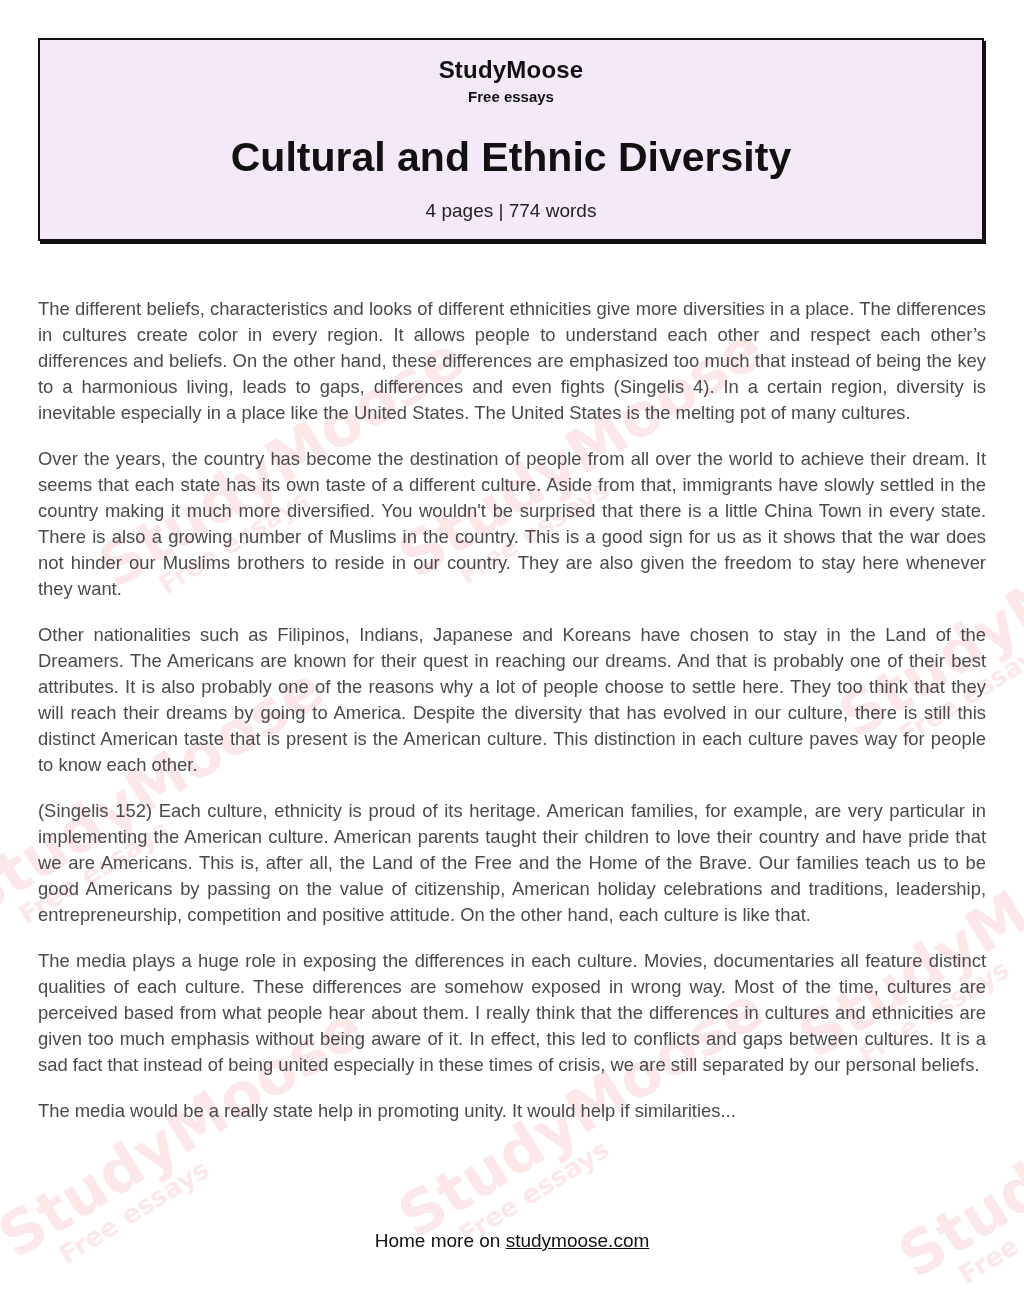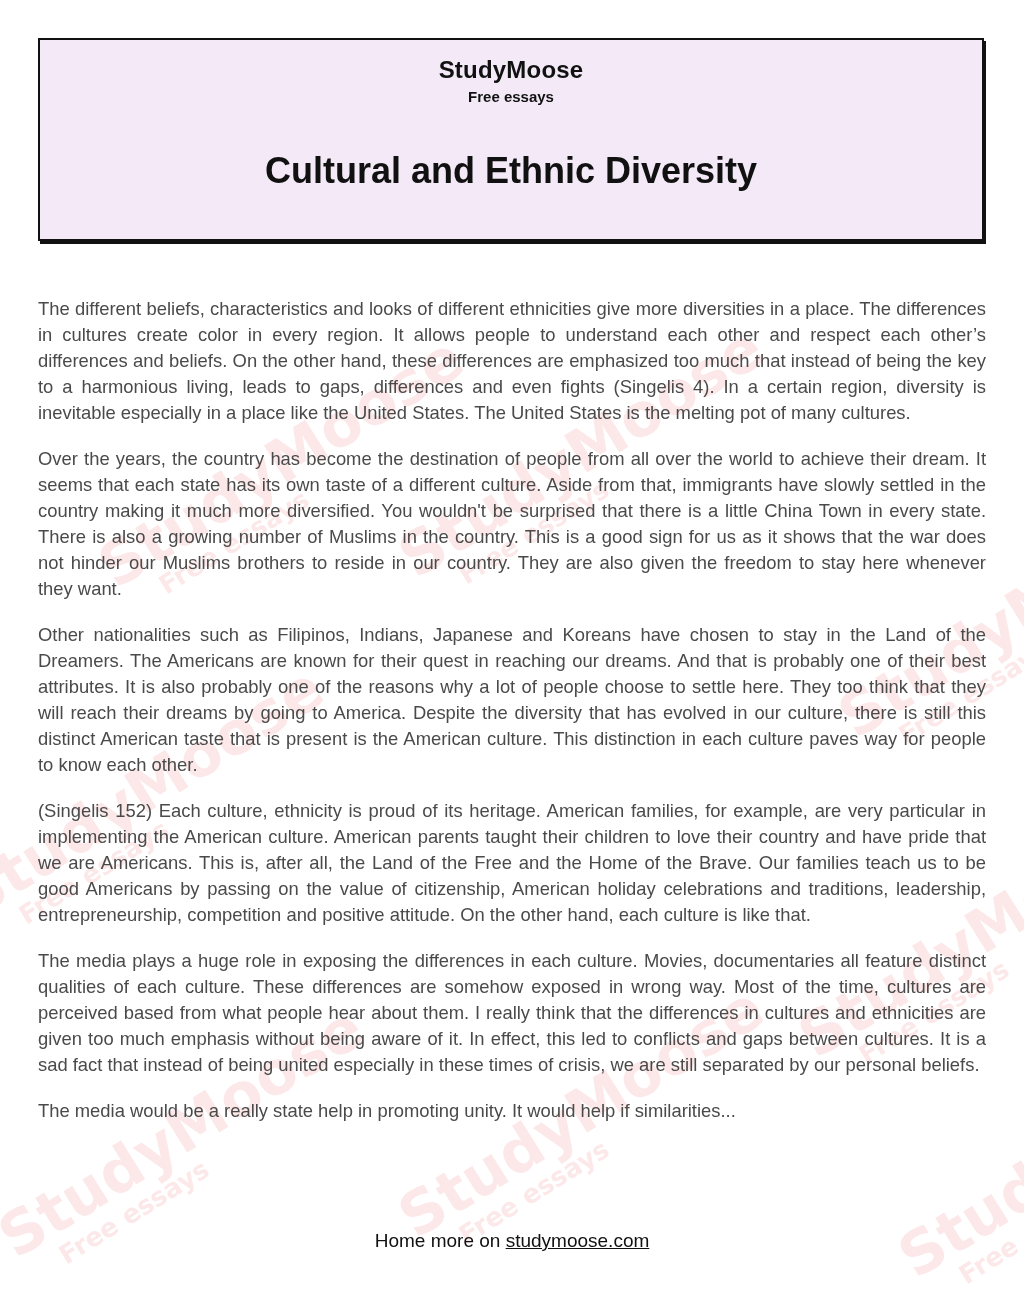--- a/index.html
+++ b/index.html
@@ -61,23 +61,23 @@
       right: 0;
       font-weight: bold;
       font-size: 15px;
       color: #111;
     }
     .title {
       position: absolute;
       top: 94px;
       left: 0;
       right: 0;
-      margin: 16px;
+      margin: 0;
       font-weight: bold;
-      font-size: 36px;
+      font-size: 41px;
       color: #111;
     }
     .meta {
       position: absolute;
       top: 160px;
       left: 0;
       right: 0;
       font-size: 19px;
       color: #222;
     }
@@ -150,20 +150,21 @@
   <div class="wm" style="left:880px; top:1120px;">
     <span class="big">StudyMoose</span>
       <span class="small">Free essays</span>
   </div>
 </div>
 
 <header class="header-box">
   <div class="brand">StudyMoose</div>
   <div class="tagline">Free essays</div>
   <h1 class="title">Cultural and Ethnic Diversity</h1>
+  <div class="meta">4 pages | 774 words</div>
 </header>
 
 <main class="content">
   <p>The different beliefs, characteristics and looks of different ethnicities give more diversities in a place. The differences in cultures create color in every region. It allows people to understand each other and respect each other’s differences and beliefs. On the other hand, these differences are emphasized too much that instead of being the key to a harmonious living, leads to gaps, differences and even fights (Singelis 4). In a certain region, diversity is inevitable especially in a place like the United States. The United States is the melting pot of many cultures.</p>
   <p>Over the years, the country has become the destination of people from all over the world to achieve their dream. It seems that each state has its own taste of a different culture. Aside from that, immigrants have slowly settled in the country making it much more diversified. You wouldn't be surprised that there is a little China Town in every state. There is also a growing number of Muslims in the country. This is a good sign for us as it shows that the war does not hinder our Muslims brothers to reside in our country. They are also given the freedom to stay here whenever they want.</p>
   <p>Other nationalities such as Filipinos, Indians, Japanese and Koreans have chosen to stay in the Land of the Dreamers. The Americans are known for their quest in reaching our dreams. And that is probably one of their best attributes. It is also probably one of the reasons why a lot of people choose to settle here. They too think that they will reach their dreams by going to America. Despite the diversity that has evolved in our culture, there is still this distinct American taste that is present is the American culture. This distinction in each culture paves way for people to know each other.</p>
   <p>(Singelis 152) Each culture, ethnicity is proud of its heritage. American families, for example, are very particular in implementing the American culture. American parents taught their children to love their country and have pride that we are Americans. This is, after all, the Land of the Free and the Home of the Brave. Our families teach us to be good Americans by passing on the value of citizenship, American holiday celebrations and traditions, leadership, entrepreneurship, competition and positive attitude. On the other hand, each culture is like that.</p>
   <p>The media plays a huge role in exposing the differences in each culture. Movies, documentaries all feature distinct qualities of each culture. These differences are somehow exposed in wrong way. Most of the time, cultures are perceived based from what people hear about them. I really think that the differences in cultures and ethnicities are given too much emphasis without being aware of it. In effect, this led to conflicts and gaps between cultures. It is a sad fact that instead of being united especially in these times of crisis, we are still separated by our personal beliefs.</p>
   <p class="last">The media would be a really state help in promoting unity. It would help if similarities...</p>
 </main>

